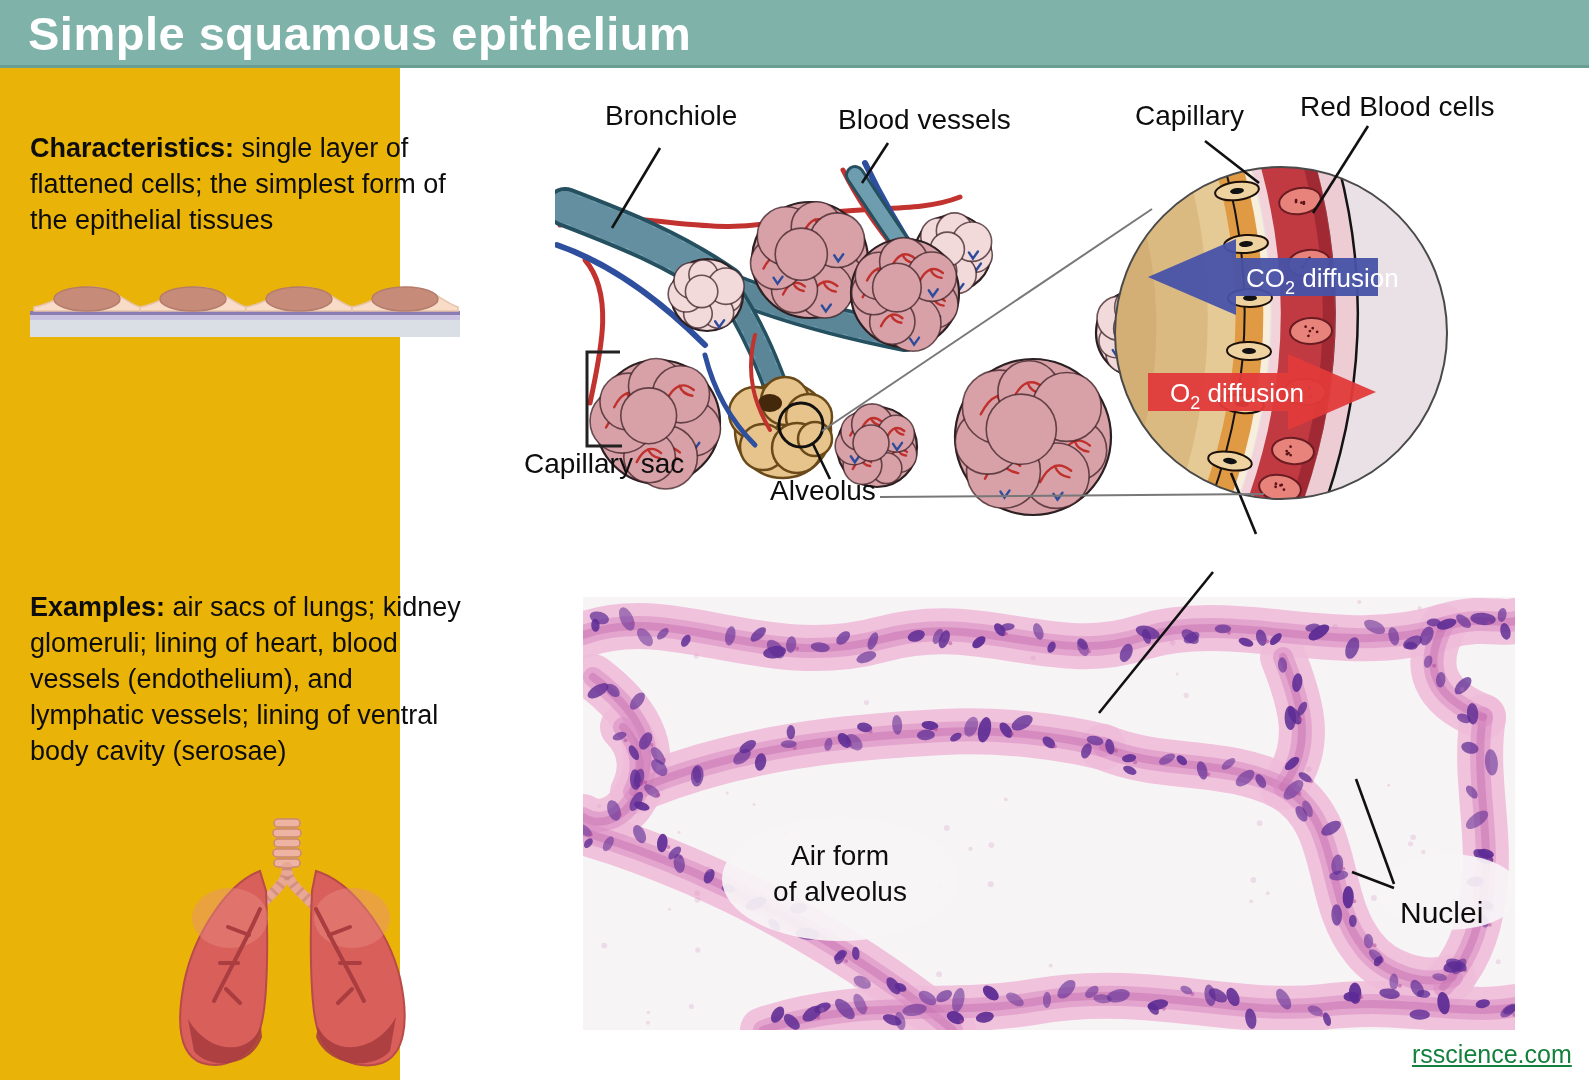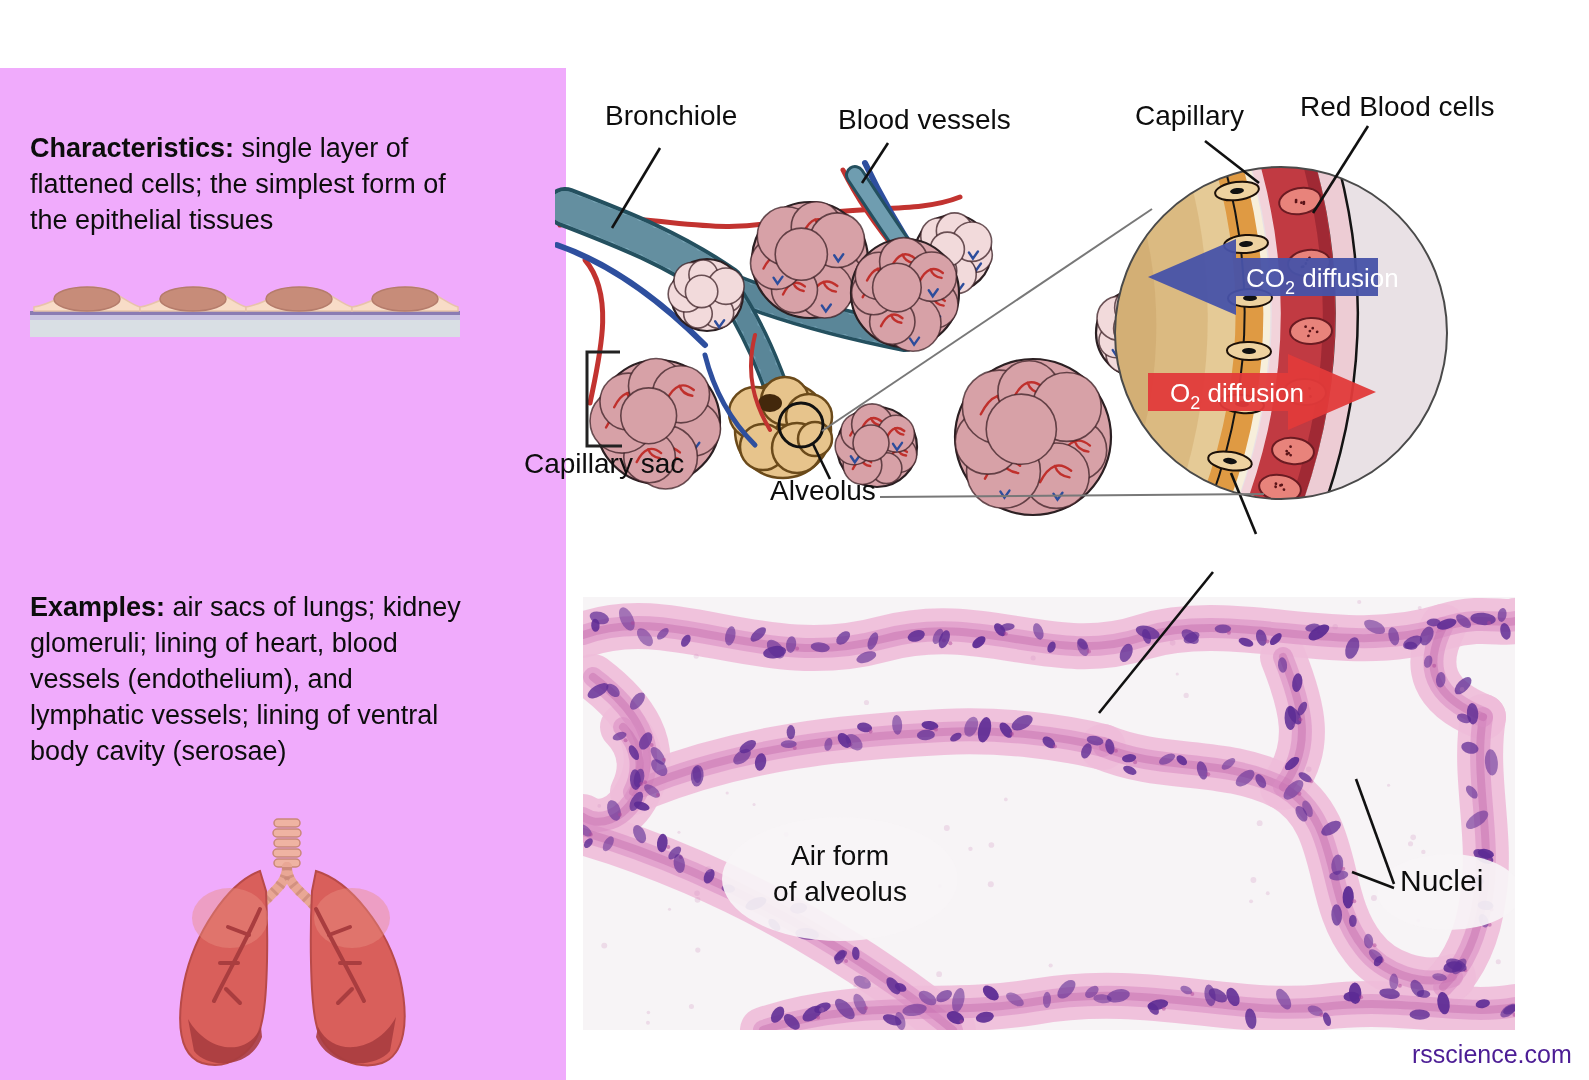--- a/index.html
+++ b/index.html
@@ -3,39 +3,42 @@
 <meta charset="utf-8">
 <style>
   html,body{margin:0;padding:0;background:#fff;}
   #canvas{position:relative;width:1589px;height:1080px;overflow:hidden;
           font-family:"Liberation Sans",sans-serif;background:#fff;}
   
   .titlebar{position:absolute;left:0;top:0;width:1589px;height:68px;
             background:#7fb2a8;border-bottom:3px solid #699e92;box-sizing:border-box;}
   .titlebar h1{margin:0;padding:6px 0 0 28px;font-size:47px;font-weight:bold;color:#ffffff;letter-spacing:.5px;}
   
-  .sidebar{position:absolute;left:0;top:68px;width:566px;height:1012px;background:#f0abfc;}
+  .sidebar{position:absolute;left:0;top:68px;width:400px;height:1012px;background:#eab308;}
   .para{position:absolute;left:30px;width:432px;font-size:27px;line-height:36px;color:#0d0d0d;}
   .para b{font-weight:bold;}
   .p-char{top:35px;} .p-func{top:307px;} .p-ex{top:494px;}
   .art{position:absolute;}
   
   .lbl{position:absolute;font-size:28px;color:#0d0d0d;white-space:nowrap;z-index:6;}
   .lbl.center{white-space:normal;text-align:center;line-height:36px;}
-  .watermark{position:absolute;left:1412px;top:1040px;font-size:25px;color:#4c1d95;z-index:6;}
+  .watermark{position:absolute;left:1412px;top:1040px;font-size:25px;color:#15803d;z-index:6;text-decoration:underline;}
   svg{display:block;}
   .overlay{position:absolute;left:0;top:0;z-index:5;pointer-events:none;}
   .artlayer{position:absolute;z-index:2;}
   .arrow-text{fill:#ffffff;font-family:"Liberation Sans",sans-serif;font-size:26px;}
 </style>
 </head>
 <body>
 
 <div id="canvas">
 
+  <div class="titlebar">
+    <h1>Simple squamous epithelium</h1>
+  </div>
 
   <div class="sidebar">
     <p class="para p-char"><b>Characteristics:</b><span> single layer of flattened cells; the simplest form of the epithelial tissues</span></p>
 
     <svg class="art" style="left:28px;top:193px;" width="436" height="80" viewBox="0 0 436 80">
       <rect x="2" y="58" width="430" height="18" fill="#d9dfe4"></rect>
       <rect x="2" y="54" width="430" height="5" fill="#cac4e2"></rect>
       <rect x="2" y="50" width="430" height="4" fill="#8b7cb3"></rect>
       <g id="epi-cells">
           <path d="M6,50 L6,46 C20,44 32,36 46,30 C58,25 72,25 84,31 C96,37 104,44 112,46 L112,50 Z" fill="#f8dcc7" stroke="#e8c3ab" stroke-width="1.5"></path>
@@ -720,16 +723,16 @@
   <div class="lbl" style="left:605px;top:100px;">Bronchiole</div>
   <div class="lbl" style="left:838px;top:104px;">Blood vessels</div>
   <div class="lbl" style="left:524px;top:448px;">Capillary sac</div>
   <div class="lbl" style="left:770px;top:475px;">Alveolus</div>
   <div class="lbl" style="left:1126px;top:100px;margin-left:9px;">Capillary</div>
   <div class="lbl" style="left:1300px;top:91px;">Red Blood cells</div>
   <div class="lbl center" style="left:740px;top:838px;width:200px;">
     <span style="display:block">Air form</span>
     <span style="display:block">of alveolus</span>
   </div>
-  <div class="lbl" style="left:1400px;top:864px;font-size:30px;">Nuclei</div>
+  <div class="lbl" style="left:1400px;top:896px;font-size:30px;">Nuclei</div>
   <div class="watermark">rsscience.com</div>
 
 </div>
 
 </body></html>

